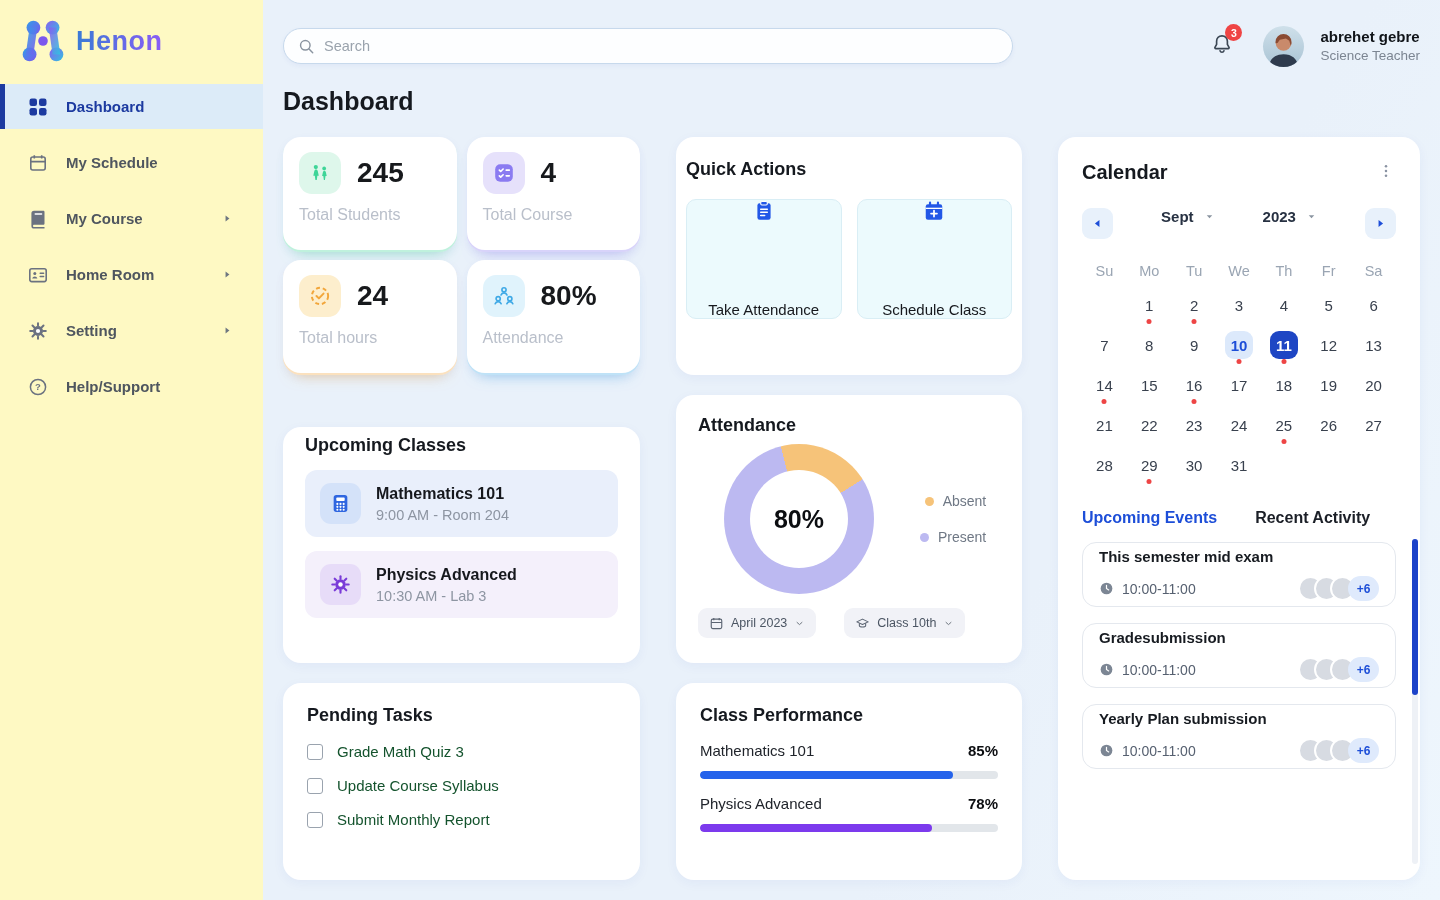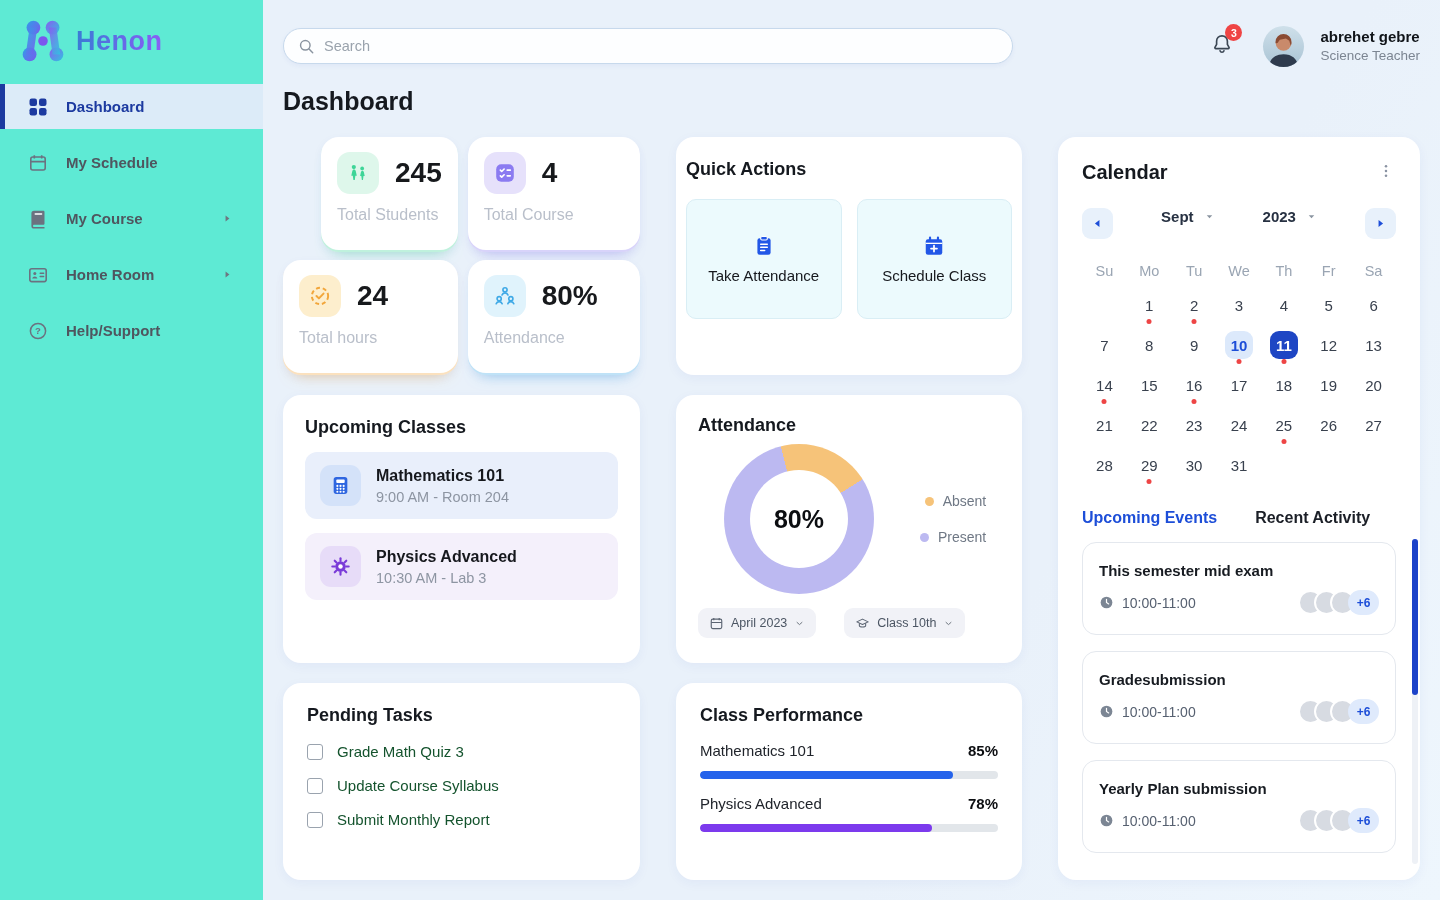--- a/index.html
+++ b/index.html
@@ -5,21 +5,21 @@
   * { margin:0; padding:0; box-sizing:border-box; }
   html,body { width:1440px; height:900px; overflow:hidden; }
   body {
     font-family:"Liberation Sans", sans-serif;
     background:linear-gradient(120deg,#e9f1fa 70%,#eef6fd);
     color:#171b21;
   }
   .app { display:flex; width:1440px; height:900px; }
 
   
-  .sidebar { width:263px; min-width:263px; background:#5eead4; height:100%; }
+  .sidebar { width:263px; min-width:263px; background:#fef9c3; height:100%; }
   .logo-row { height:82px; display:flex; align-items:center; padding-left:20px; gap:10px; }
   .logo-mark svg { display:block; }
   .logo-text {
     font-size:27px; font-weight:700; letter-spacing:.5px;
     background:linear-gradient(90deg,#3a7bd5,#8b5cf6);
     -webkit-background-clip:text; background-clip:text; color:transparent;
   }
   .nav { margin-top:2px; }
   .nav-item {
     display:flex; align-items:center; height:45px; padding-left:28px;
@@ -86,28 +86,28 @@
   .chip { width:42px; height:42px; border-radius:13px; display:flex; align-items:center; justify-content:center; }
   .chip svg { width:22px; height:22px; }
   .stat-value { font-size:28px; font-weight:700; color:#17191c; }
   .stat-label { margin-top:12px; font-size:16px; color:#b9bfca; }
 
   
   .qa-card { padding:22px 10px; }
   .qa-tiles { display:flex; gap:15px; margin-top:19px; }
   .qa-tile {
     flex:1; height:120px; background:#ecfafd; border:1px solid #d9eef5; border-radius:10px;
-    display:flex; flex-direction:column; align-items:center; justify-content:center; gap:10px;
+    display:flex; flex-direction:column; align-items:center; justify-content:space-between; gap:10px;
     cursor:pointer;
   }
   .qa-tile svg { width:22px; height:22px; color:#2257e7; }
   .qa-label { font-size:15px; color:#16181d; }
 
   
-  .uc-card { padding:22px 22px; }
+  .uc-card { padding:8px 22px;margin-top:32px; }
   .uc-row { display:flex; align-items:center; gap:15px; border-radius:12px; padding:13px 15px; margin-top:14px; cursor:pointer; }
   .uc-chip { width:41px; height:41px; border-radius:11px; display:flex; align-items:center; justify-content:center; }
   .uc-chip svg { width:21px; height:21px; }
   .uc-name { font-size:16px; font-weight:700; color:#16181d; }
   .uc-time { font-size:14.5px; color:#8d95a2; margin-top:4px; }
 
   
   .att-card { padding:20px 22px; }
   .att-body { display:flex; align-items:center; margin-top:8px; }
   .donut { width:150px; height:150px; border-radius:50%; position:relative; margin-left:26px; }
@@ -166,21 +166,21 @@
   .cal-cell { height:40px; display:flex; align-items:center; justify-content:center; position:relative; cursor:pointer; }
   .cal-num { font-size:15px; color:#39414e; font-weight:500; width:28px; height:28px; display:flex; align-items:center; justify-content:center; }
   .cal-num.hl { background:#dce9fb; color:#1d4ed8; font-weight:700; border-radius:9px; }
   .cal-num.sel { background:#1e46c4; color:#fff; font-weight:700; border-radius:9px; }
   .cal-dot { position:absolute; bottom:1px; left:50%; transform:translateX(-50%); width:5px; height:5px; border-radius:50%; background:#ee4545; }
 
   .ev-tabs { display:flex; gap:38px; margin-top:24px; }
   .ev-tab { font-size:16px; font-weight:700; color:#1b1f27; cursor:pointer; }
   .ev-tab.active { color:#1d4ed8; }
   .ev-list { margin-top:15px; display:flex; flex-direction:column; gap:16px; }
-  .ev-card { border:1px solid #e4e8ee; border-radius:14px; padding:19px 16px; cursor:pointer; background:#fff; }
+  .ev-card { border:1px solid #e4e8ee; border-radius:14px; padding:5px 16px; cursor:pointer; background:#fff; }
   .ev-title { font-size:15px; font-weight:700; color:#171b21; }
   .ev-meta { display:flex; align-items:center; margin-top:11px; }
   .ev-meta .clock { display:flex; color:#7c8694; }
   .ev-meta .clock svg { width:15px; height:15px; }
   .ev-time { font-size:14px; color:#566070; margin-left:8px; }
   .ev-cluster { margin-left:auto; display:flex; align-items:center; }
   .ev-av { width:25px; height:25px; border-radius:50%; background:#d7dbe2; border:2px solid #fff; margin-left:-9px; }
   .ev-av:first-child { margin-left:0; }
   .ev-more {
     min-width:31px; height:25px; border-radius:13px; background:#dfeafc; color:#1d4ed8;
@@ -271,20 +271,44 @@
           <span class="nav-label">Home Room</span>
           <span class="nav-chev">
             <svg viewBox="0 0 20 20" fill="currentColor">
               <path d="M6.5 4.5l7 5.5-7 5.5z"></path>
             </svg>
           </span>
         </div>
         <div class="nav-item">
           <span class="nav-icon">
             <svg viewBox="0 0 20 20">
+              <g fill="currentColor">
+                <circle cx="10" cy="10" r="5"></circle>
+                <rect x="9" y="1.2" width="2" height="4.4" rx="1" transform="rotate(0 10 10)"></rect>
+                <rect x="9" y="1.2" width="2" height="4.4" rx="1" transform="rotate(45 10 10)"></rect>
+                <rect x="9" y="1.2" width="2" height="4.4" rx="1" transform="rotate(90 10 10)"></rect>
+                <rect x="9" y="1.2" width="2" height="4.4" rx="1" transform="rotate(135 10 10)"></rect>
+                <rect x="9" y="1.2" width="2" height="4.4" rx="1" transform="rotate(180 10 10)"></rect>
+                <rect x="9" y="1.2" width="2" height="4.4" rx="1" transform="rotate(225 10 10)"></rect>
+                <rect x="9" y="1.2" width="2" height="4.4" rx="1" transform="rotate(270 10 10)"></rect>
+                <rect x="9" y="1.2" width="2" height="4.4" rx="1" transform="rotate(315 10 10)"></rect>
+              </g>
+              <circle cx="10" cy="10" r="2.1" fill="#fff"></circle>
+            </svg>
+          </span>
+          <span class="nav-label">Setting</span>
+          <span class="nav-chev">
+            <svg viewBox="0 0 20 20" fill="currentColor">
+              <path d="M6.5 4.5l7 5.5-7 5.5z"></path>
+            </svg>
+          </span>
+        </div>
+        <div class="nav-item">
+          <span class="nav-icon">
+            <svg viewBox="0 0 20 20">
               <circle cx="10" cy="10" r="7.6" fill="none" stroke="currentColor" stroke-width="1.5"></circle>
               <text x="10" y="13.2" text-anchor="middle" font-size="9.5" font-weight="bold" fill="currentColor" font-family="Liberation Sans, sans-serif">?</text>
             </svg>
           </span>
           <span class="nav-label">Help/Support</span>
         </div>
       </nav>
   </aside>
 
   <main class="main">
@@ -317,21 +341,21 @@
           <div class="user-role">Science Teacher</div>
         </span>
       </div>
     </div>
 
     <h1 class="page-title">Dashboard</h1>
 
     <div class="main-grid">
 
       <div class="stats-grid" id="stats">
-          <div class="stat-card" style="box-shadow: rgba(30, 64, 175, 0.05) 0px 3px 10px, rgba(62, 213, 152, 0.333) 0px -2px 0px inset, rgba(62, 213, 152, 0.6) 0px 10px 16px -12px; margin-left: 38px;">
+          <div class="stat-card" style="box-shadow: rgba(30, 64, 175, 0.05) 0px 3px 10px, rgba(62, 213, 152, 0.333) 0px -2px 0px inset, rgba(62, 213, 152, 0.6) 0px 10px 16px -12px;">
             <div class="stat-top">
               <span class="chip" style="background:#def7eb;color:#3ed598">
                 <svg viewBox="0 0 20 20" fill="currentColor">
                   <circle cx="6.2" cy="4.6" r="1.9"></circle>
                   <path d="M3.9 12.4l.9-4c.2-.9.9-1.5 1.6-1.5s1.4.6 1.6 1.5l.9 4H7.6l-.5 4H5.8l-.5-4z"></path>
                   <circle cx="13.8" cy="5.8" r="1.7"></circle>
                   <path d="M11.9 12.8l.8-3.6c.2-.8.7-1.3 1.3-1.3s1.1.5 1.3 1.3l.8 3.6h-1.1l-.5 3.6h-1l-.5-3.6z"></path>
                 </svg>
               </span>
               <span class="stat-value">245</span>

